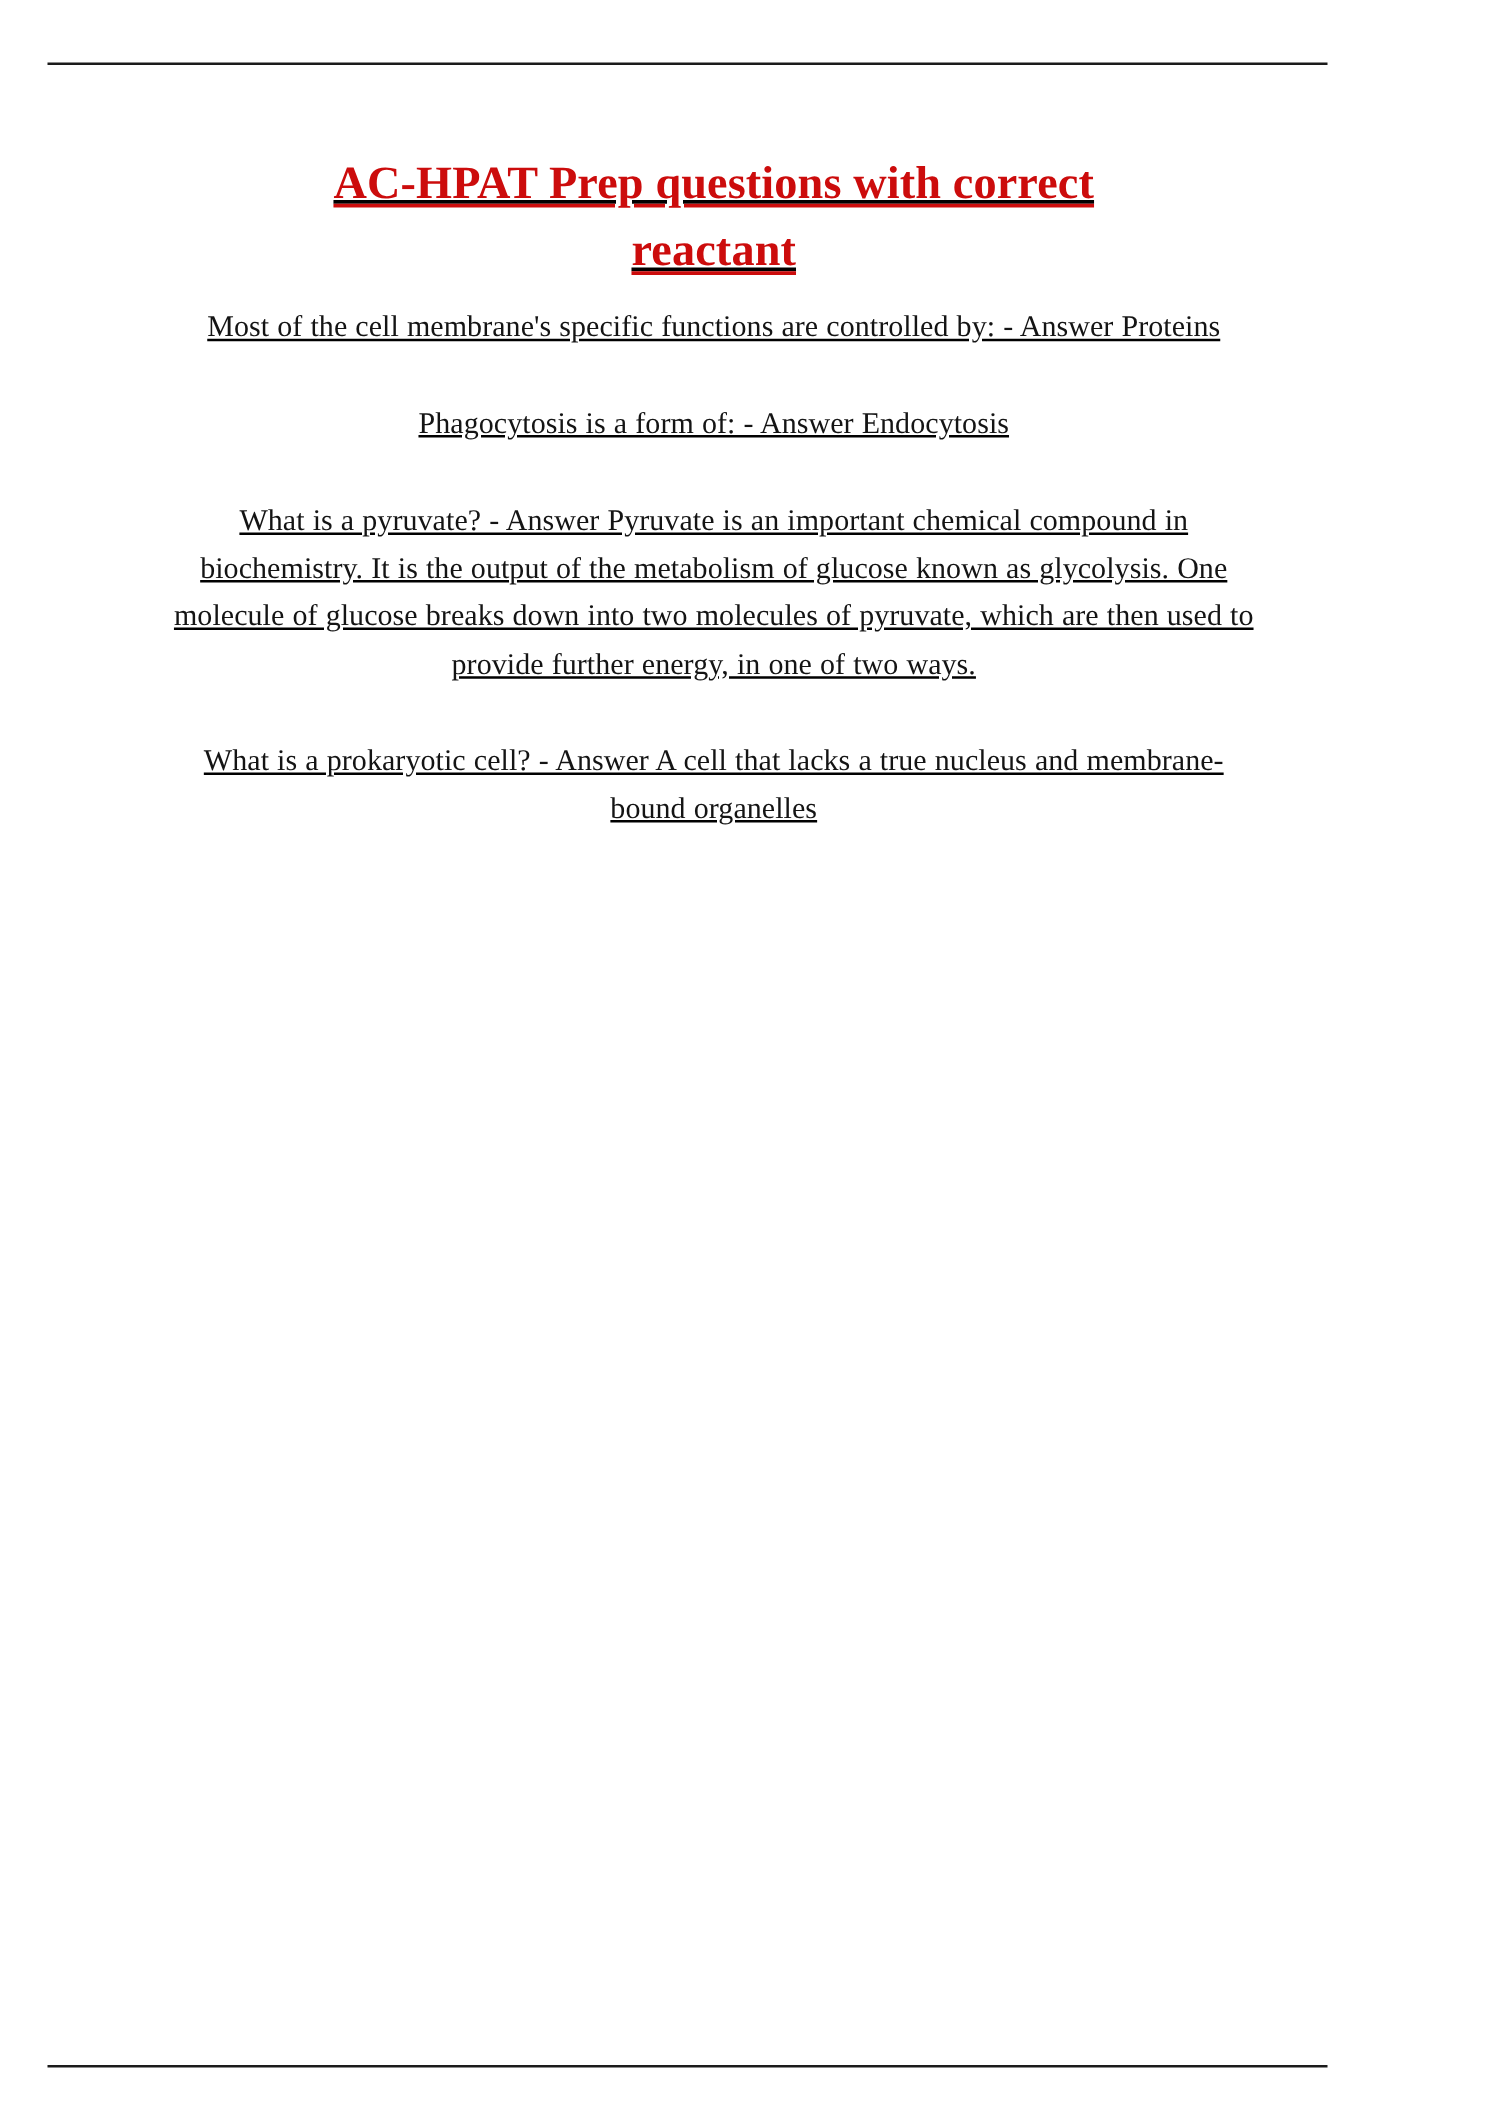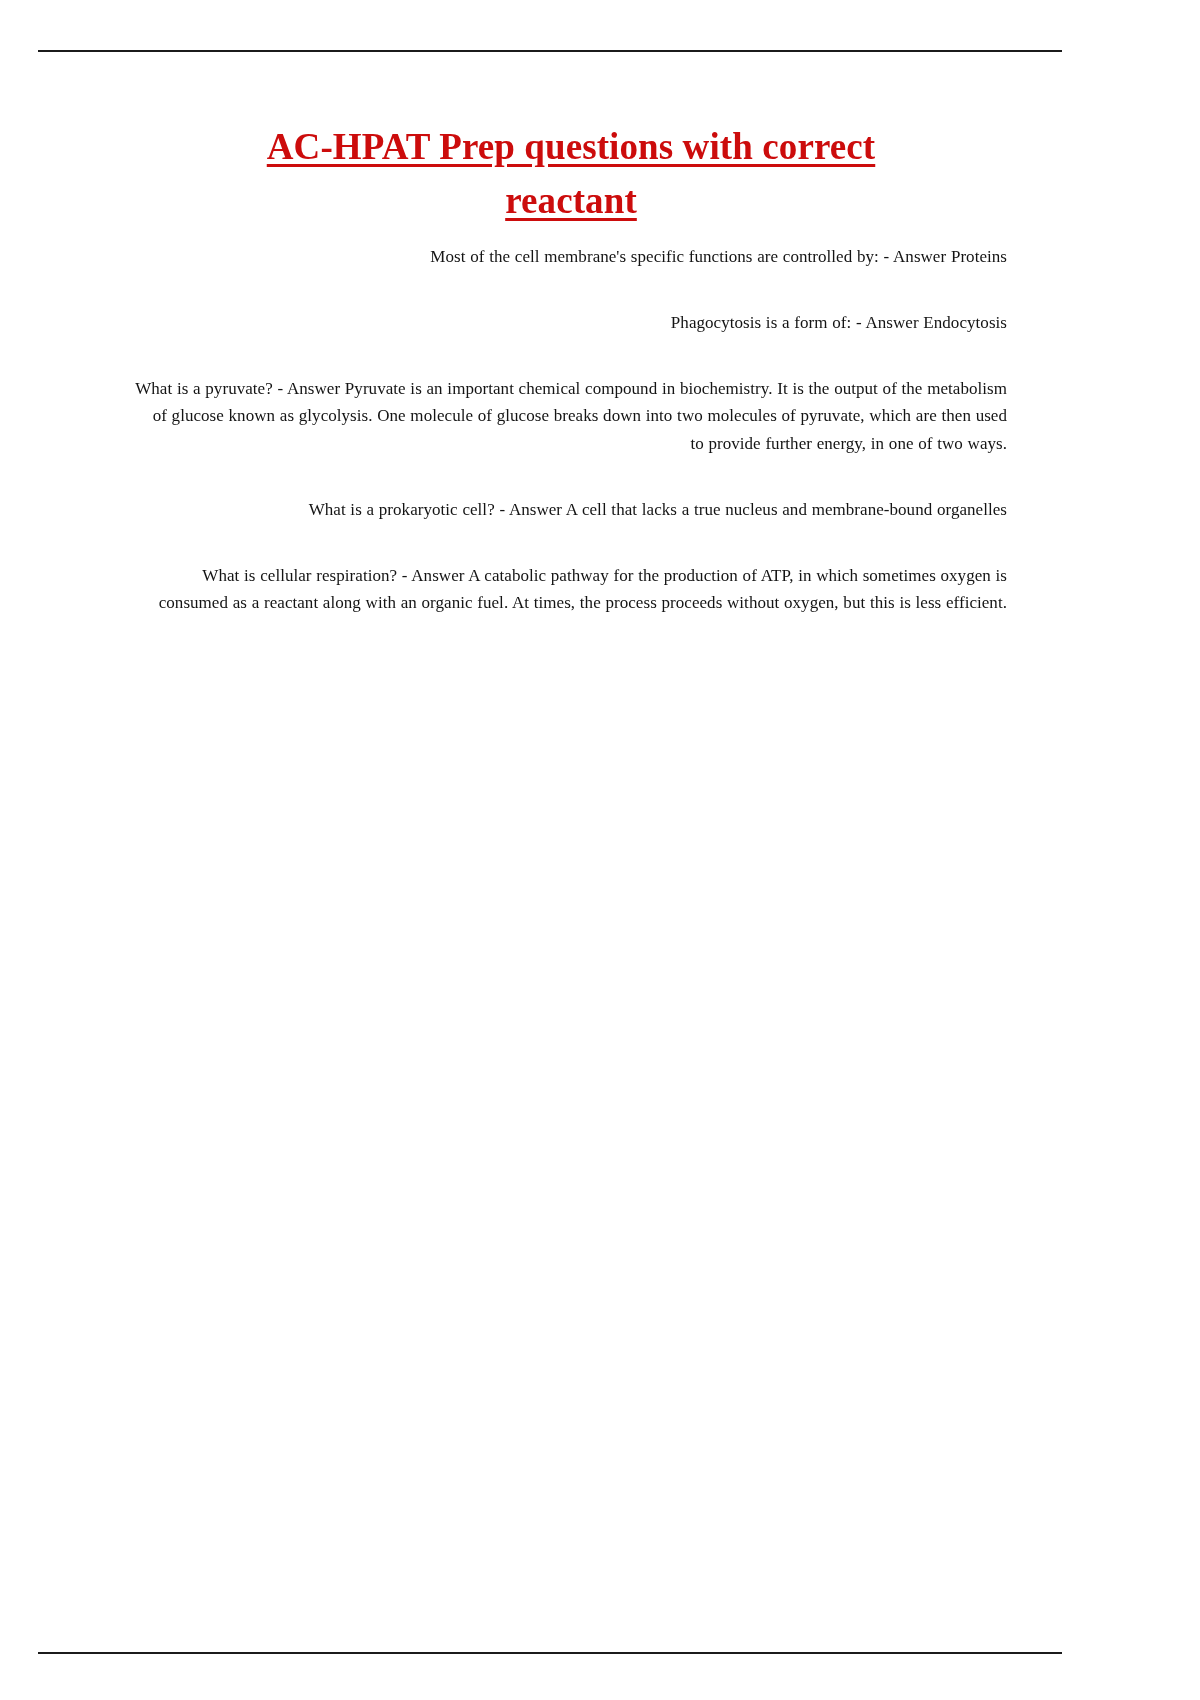--- a/index.html
+++ b/index.html
@@ -31,20 +31,21 @@
     border-top: 2px solid #1b1b1b;
   }
   .rule-top  { top: 50px; }
   .rule-bottom { top: 1652px; }
 
   .content {
     position: absolute;
     left: 135px;
     top: 120px;
     width: 872px;
+    text-decoration: underline;
   }
 
   .doc-title {
     margin: 0 0 14px 0;
     text-align: center;
     font-size: 37px;
     line-height: 1.47;
     font-weight: bold;
     color: #cc0c0c;
     letter-spacing: 0.1px;
@@ -54,24 +55,24 @@
     text-decoration-thickness: 2.5px;
     text-underline-offset: 5px;
   }
 
   .qa-list {
     margin: 0;
     padding: 0;
     list-style: none;
   }
   .qa-block {
-    font-size: 17px;
+    font-size: 24px;
     line-height: 1.60;
     margin: 0 0 39px 0;
-    text-align: right;
+    text-align: center;
     color: #141414;
     letter-spacing: 0.05px;
     word-spacing: 0.4px;
   }
   .qa-block:first-child {
     margin-top: 2px;
   }
   .qa-block:last-child {
     margin-bottom: 0;
   }
@@ -85,20 +86,19 @@
 
   <div class="content">
 
     <h1 class="doc-title"><span class="tl">AC-HPAT Prep questions with correct</span><br><span class="tl">reactant</span></h1>
 
     <div class="qa-list">
       <p class="qa-block">Most of the cell membrane's specific functions are controlled by: - Answer  Proteins</p>
       <p class="qa-block">Phagocytosis is a form of: - Answer   Endocytosis</p>
       <p class="qa-block">What is a pyruvate? - Answer   Pyruvate is an important chemical compound in biochemistry. It is the output of the metabolism of glucose known as glycolysis. One molecule of glucose breaks down into two molecules of pyruvate, which are then used to provide further energy, in one of two ways.</p>
       <p class="qa-block">What is a prokaryotic cell? - Answer   A cell that lacks a true nucleus and membrane-bound organelles</p>
-      <p class="qa-block">What is cellular respiration? - Answer   A catabolic pathway for the production of ATP, in which sometimes oxygen is consumed as a reactant along with an organic fuel. At times, the process proceeds without oxygen, but this is less efficient.</p>
     </div>
 
   </div>
 
   <div class="rule rule-bottom"></div>
 
 </div>
 
 </body></html>

